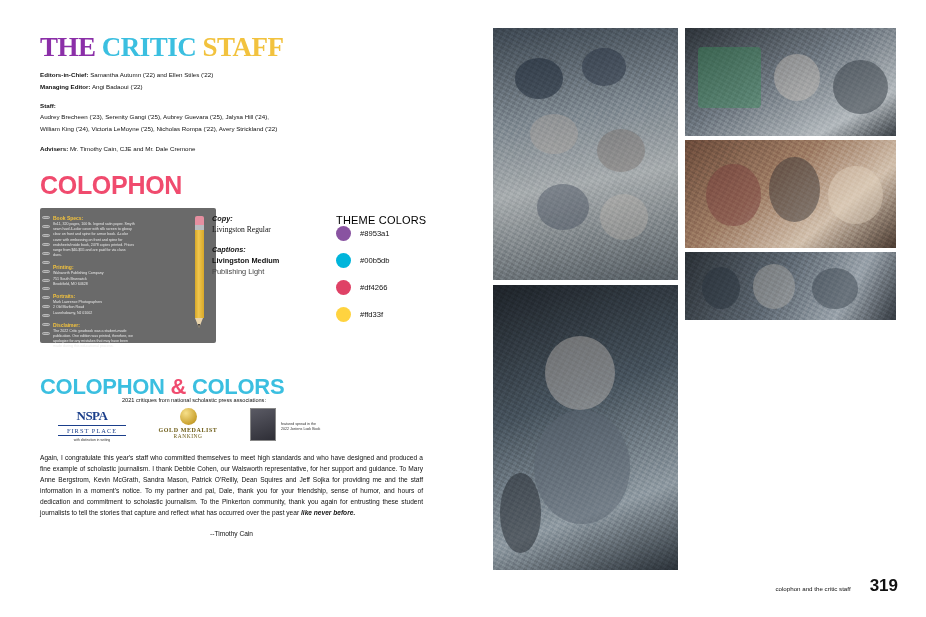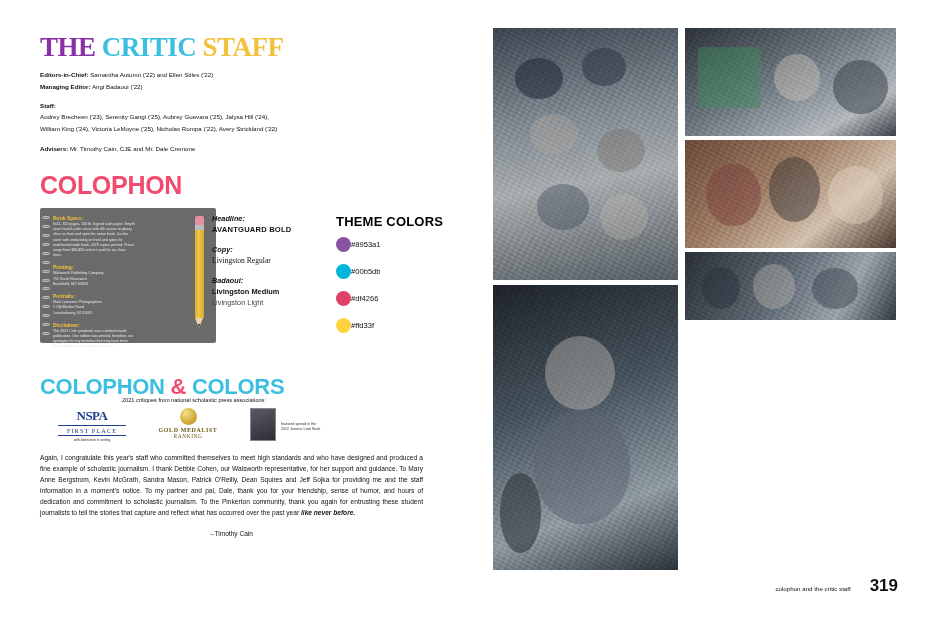--- a/index.html
+++ b/index.html
@@ -134,25 +134,25 @@
   .v-livingston-reg { font-family: "Liberation Serif", serif; font-size: 7.6px; }
   .v-livingston-med { font-weight: bold; font-size: 7.4px; }
   .v-livingston-light { font-size: 7.4px; color: #444; }
 
   
   .theme-block {
     position: absolute;
     left: 336px; top: 214px;
     width: 110px;
   }
-  .theme-title { font-weight: bold; font-size: 13px; letter-spacing: 0.2px; margin-bottom: 8px; }
+  .theme-title { font-weight: normal; font-size: 11px; letter-spacing: 0.2px; margin-bottom: 0; }
   .swatch-row { display: flex; align-items: center; margin-bottom: 12px; }
   .swatch { width: 15px; height: 15px; border-radius: 50%; }
   .swatch-hex {
-    margin-left: 0;
+    margin-left: 9px;
     font-size: 7.6px;
     color: #111;
   }
 
   .accolades-title {
     position: absolute;
     left: 40px; top: 374px;
     font-weight: bold;
     font-size: 22px;
     letter-spacing: -0.3px;
@@ -348,31 +348,27 @@
       <div class="eraser"></div>
       <div class="ferrule"></div>
       <div class="body"></div>
       <div class="tip"></div>
       <div class="lead"></div>
     </div>
   </div>
 
   <div class="typo-block">
     <div class="typo-row">
-      <div class="typo-label">Headline:</div>
-      <div class="typo-value v-avantguard">AVANTGUARD BOLD</div>
-    </div>
-    <div class="typo-row">
       <div class="typo-label">Copy:</div>
       <div class="typo-value v-livingston-reg">Livingston Regular</div>
     </div>
     <div class="typo-row">
-      <div class="typo-label">Badaoui:</div>
+      <div class="typo-label">Captions:</div>
       <div class="typo-value v-livingston-med">Livingston Medium</div>
-      <div class="typo-value v-livingston-light">Livingston Light</div>
+      <div class="typo-value v-livingston-light">Publishing Light</div>
     </div>
   </div>
 
   <div class="theme-block">
     <div class="theme-title">THEME COLORS</div>
     <div class="swatch-row">
       <span class="swatch" style="background:#8953a1"></span>
       <span class="swatch-hex">#8953a1</span>
     </div>
     <div class="swatch-row">

